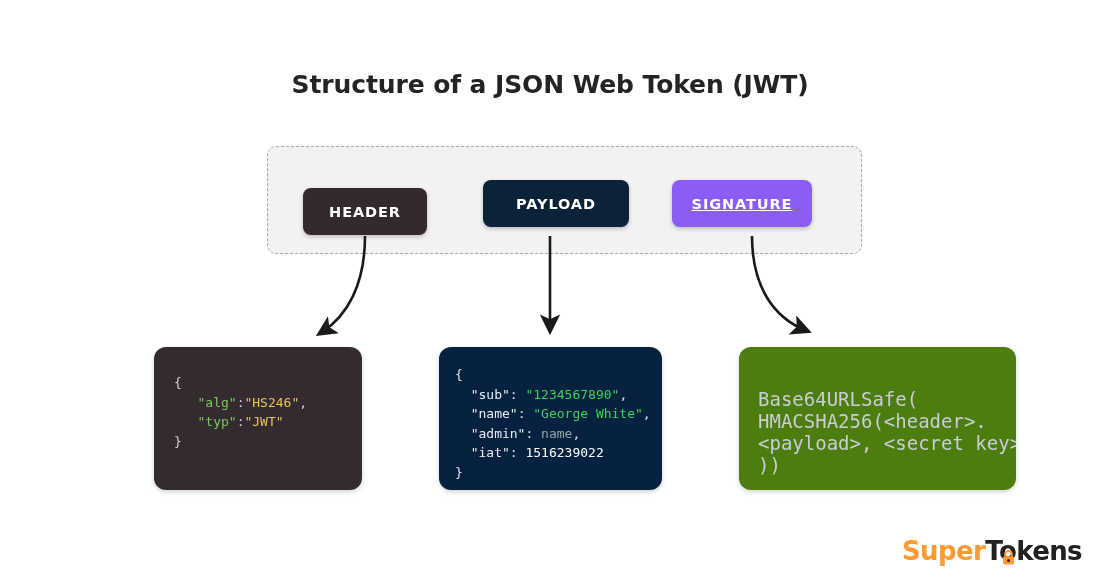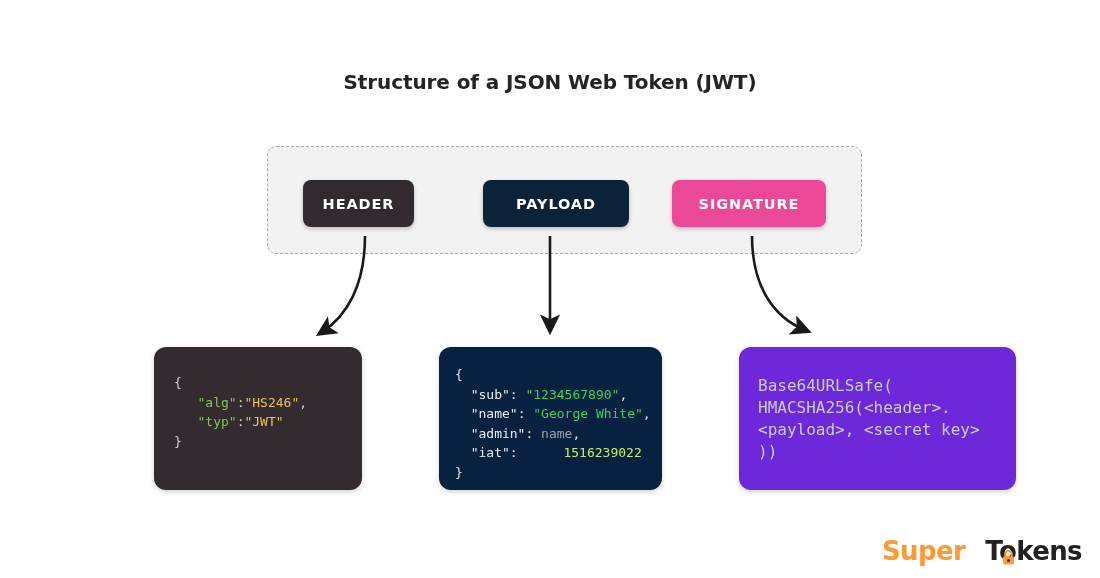--- a/index.html
+++ b/index.html
@@ -16,21 +16,21 @@
   }
 
   
   #diagram-title {
     position: absolute;
     top: 70px;
     left: 0;
     width: 1100px;
     text-align: center;
     font-family: "DejaVu Sans", sans-serif;
-    font-size: 20px;
+    font-size: 25px;
     font-weight: bold;
     color: #242424;
     letter-spacing: -0.1px;
   }
 
   
   #token-group {
     position: absolute;
     left: 267px;
     top: 146px;
@@ -51,23 +51,23 @@
     align-items: center;
     justify-content: center;
     color: #ffffff;
     font-family: "DejaVu Sans", sans-serif;
     font-size: 14.5px;
     font-weight: bold;
     letter-spacing: 0.9px;
     box-shadow: 0 2px 4px rgba(0,0,0,0.22);
     box-sizing: border-box;
   }
-  #badge-header    { left: 303px; top: 180px; width: 111px; background: #332a30; }
+  #badge-header    { left: 303px; top: 188px; width: 124px; background: #332a30; }
   #badge-payload   { left: 483px; top: 180px; width: 146px; background: #0b2239; }
-  #badge-signature { left: 672px; top: 180px; width: 154px; background: #ec4899; }
+  #badge-signature { left: 672px; top: 180px; width: 140px; background: #8b5cf6; text-decoration: underline; }
 
   
   #arrows {
     position: absolute;
     left: 0;
     top: 0;
     width: 1100px;
     height: 578px;
     pointer-events: none;
   }
@@ -89,51 +89,50 @@
     background: #342b31;
     padding: 26px 0 0 20px;
   }
   #code-payload {
     left: 439px; top: 347px; width: 223px; height: 143px;
     background: #062240;
     padding: 18px 0 0 16px;
   }
   #code-signature {
     left: 739px; top: 347px; width: 277px; height: 143px;
-    background: #6d28d9;
-    padding: 28px 0 0 19px;
+    background: #4d7c0f;
+    padding: 41px 0 0 19px;
     line-height: 22px;
-    font-size: 16px;
+    font-size: 19px;
   }
 
   .tok-brace   { color: #d4d0d4; }
   .tok-key-h   { color: #7ec75e; }
   .tok-val-h   { color: #e7c35d; }
   .tok-punc-h  { color: #d4d0d4; }
 
   .tok-key-p   { color: #e9eef3; }
   .tok-str-p   { color: #36d45a; }
   .tok-bool-p  { color: #9aa2ac; }
-  .tok-num-p   { color: #bef264; margin-left: 38px; }
+  .tok-num-p   { color: #ffffff; }
   .tok-punc-p  { color: #dfe5ea; }
 
   .sig-text    { color: #c9cdd4; }
 
   
   #logo {
     position: absolute;
     right: 18px;
     bottom: 12px;
     display: flex;
     align-items: flex-end;
     font-family: "DejaVu Sans", sans-serif;
     font-size: 26px;
     font-weight: bold;
     letter-spacing: -0.6px;
-    gap: 20px;
   }
   #logo-super  { color: #ff9933; }
   #logo-tokens { color: #222222; position: relative; }
   #logo-lock {
     position: absolute;
     left: 17px;
     bottom: 1px;
     width: 13px;
     height: 15px;
   }

